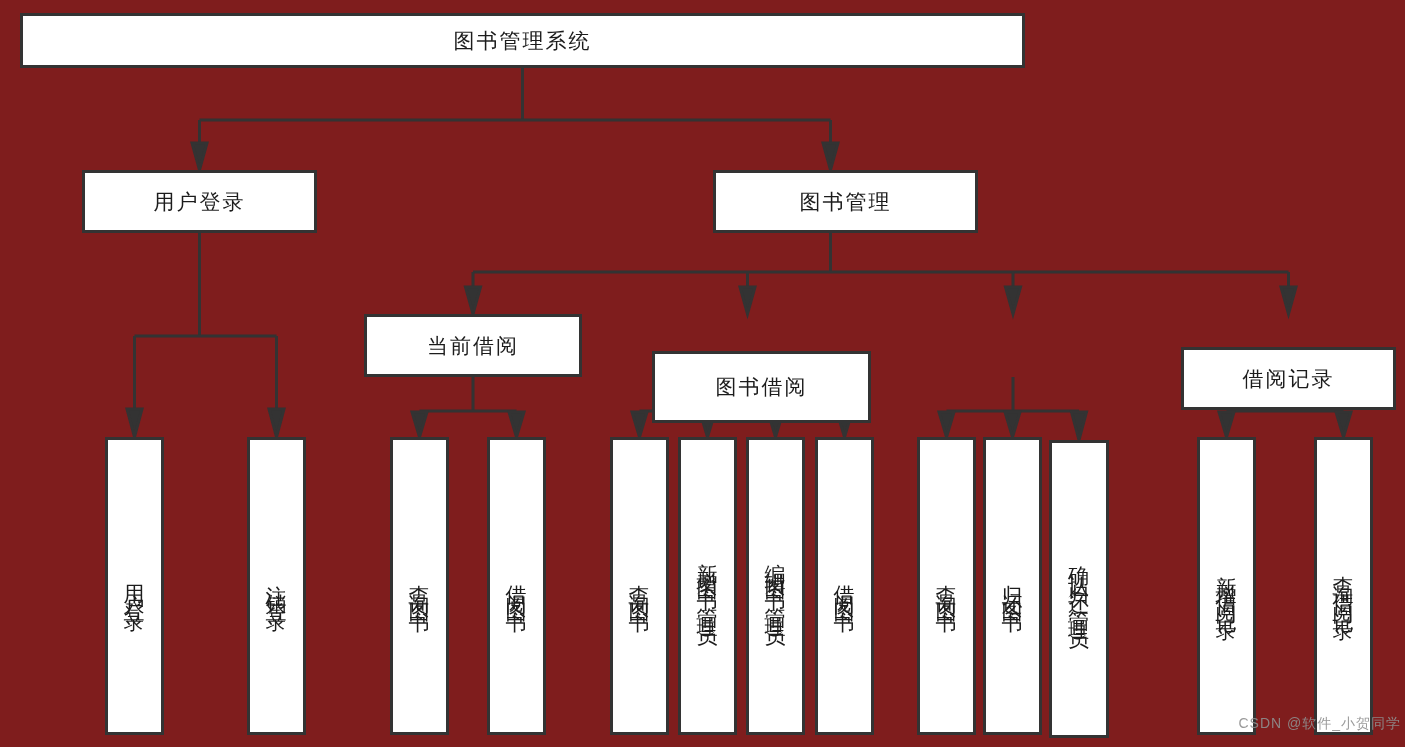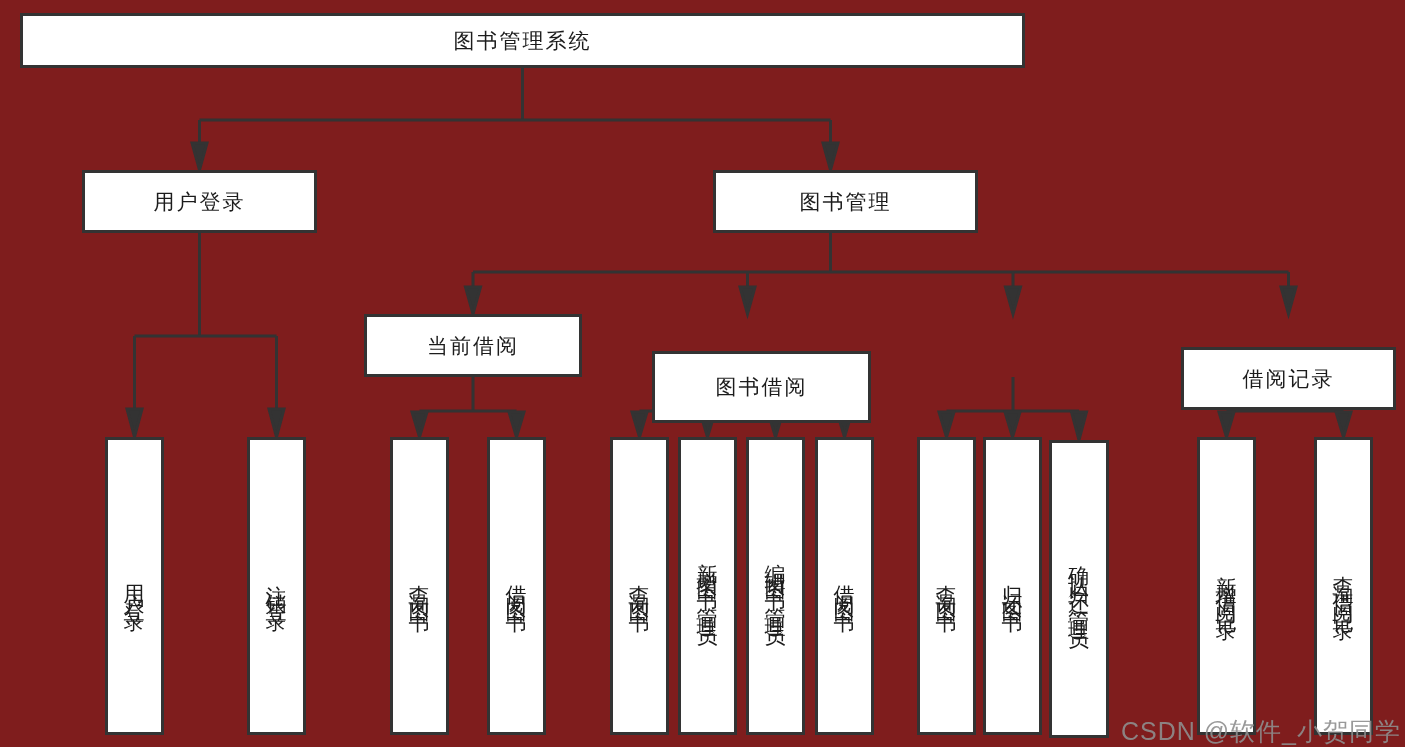--- a/index.html
+++ b/index.html
@@ -42,21 +42,21 @@
     text-orientation: mixed;
     font-size: 21px;
     letter-spacing: 9px;
     line-height: 1;
     white-space: nowrap;
   }
   .watermark {
     position: absolute;
     right: 4px;
     top: 715px;
-    font-size: 25px;
+    font-size: 14px;
     color: rgba(142, 142, 142, 0.9);
     letter-spacing: 1px;
     z-index: 5;
     white-space: nowrap;
   }
 </style>
 </head>
 <body>
 
 <div class="stage">

